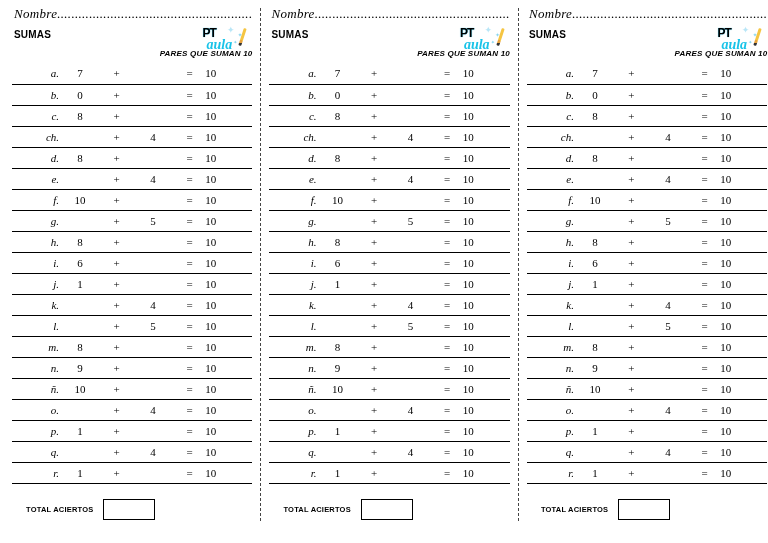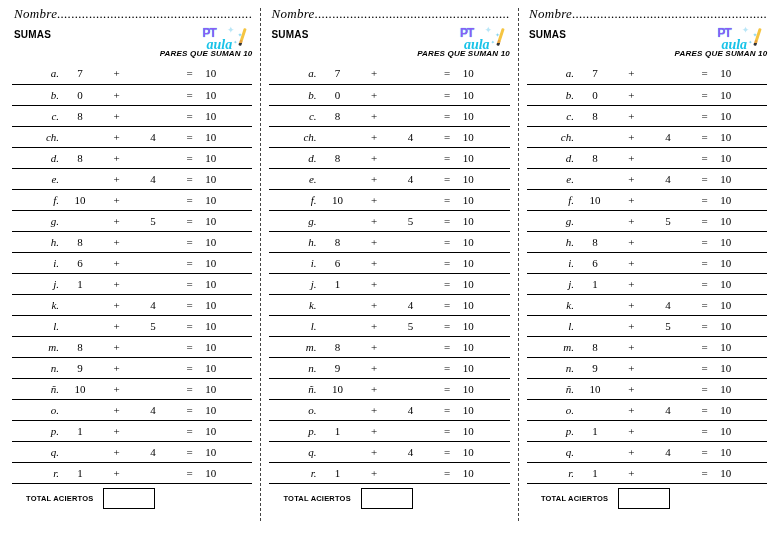--- a/index.html
+++ b/index.html
@@ -63,21 +63,21 @@
     top: -4px;
     width: 46px;
     height: 32px;
   }
   .logo .pt {
     position: absolute;
     left: 2px; top: 1px;
     font-family: "Liberation Sans", sans-serif;
     font-weight: bold;
     font-size: 12px;
-    color: #8b5cf6;
+    color: #000000;
     letter-spacing: -1px;
     text-shadow: 0 0 1px #00b7e6;
   }
   .logo .aula {
     position: absolute;
     left: 6px; top: 12px;
     font-family: "Liberation Serif", serif;
     font-style: italic;
     font-weight: bold;
     font-size: 14px;
@@ -119,21 +119,21 @@
     padding-right: 4px;
     font-family: "Liberation Serif", serif;
   }
   td.a1 { width: 16%; text-align: center; }
   td.op { width: 12%; text-align: center; }
   td.a2 { width: 16%; text-align: center; }
   td.eq { width: 12%; text-align: center; }
   td.res { width: 18%; text-align: left; padding-left: 2px; }
 
   .total-row {
-    margin-top: 4px;
+    margin-top: 15px;
     display: flex;
     align-items: center;
     padding-left: 14px;
   }
   .total-label {
     font-size: 7.5px;
     font-weight: bold;
     letter-spacing: 0.2px;
     white-space: nowrap;
   }

